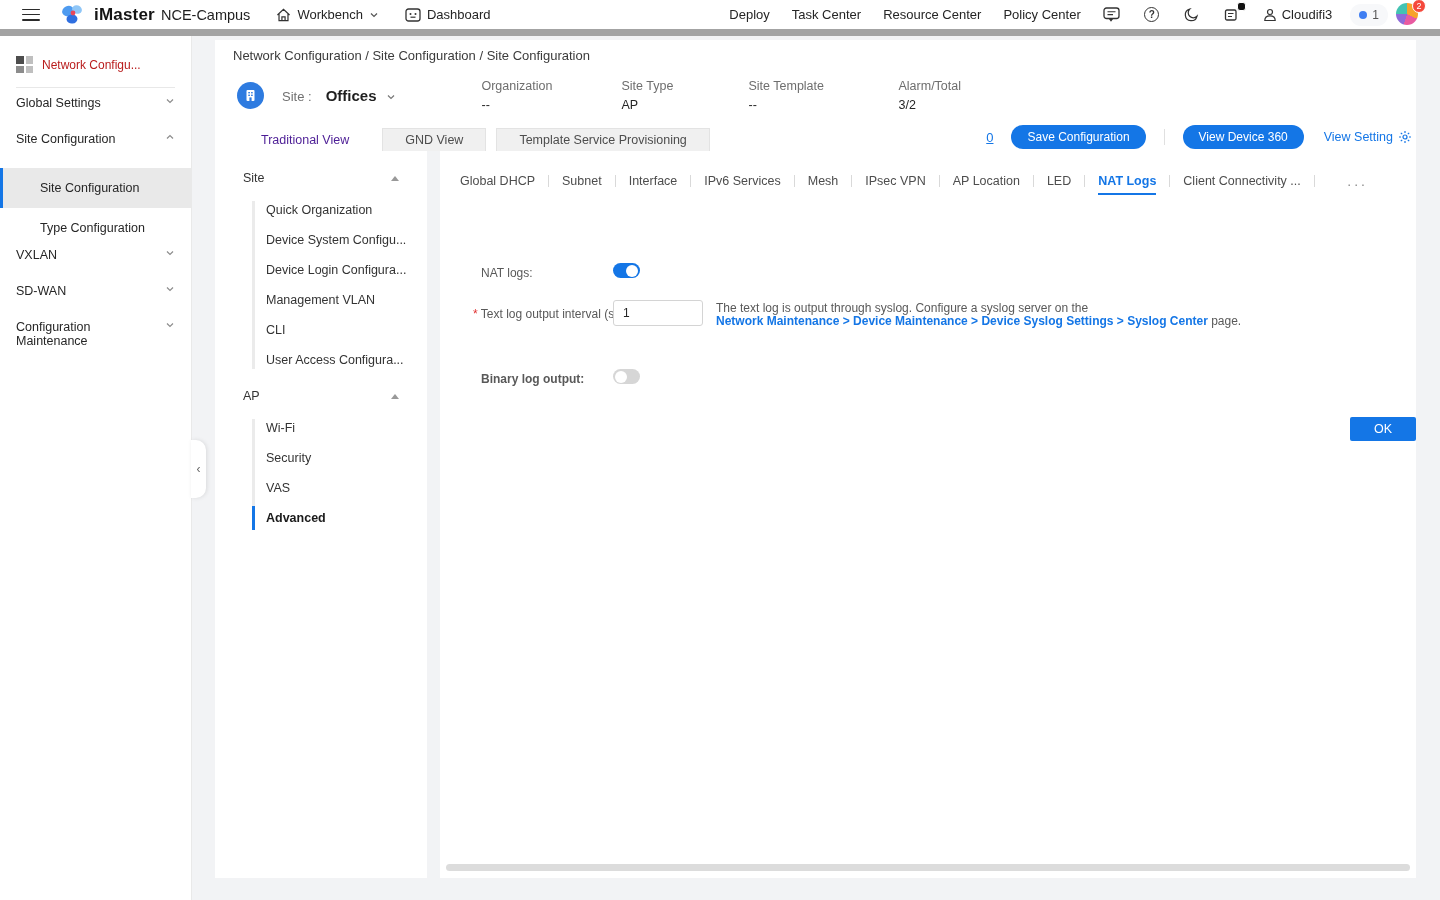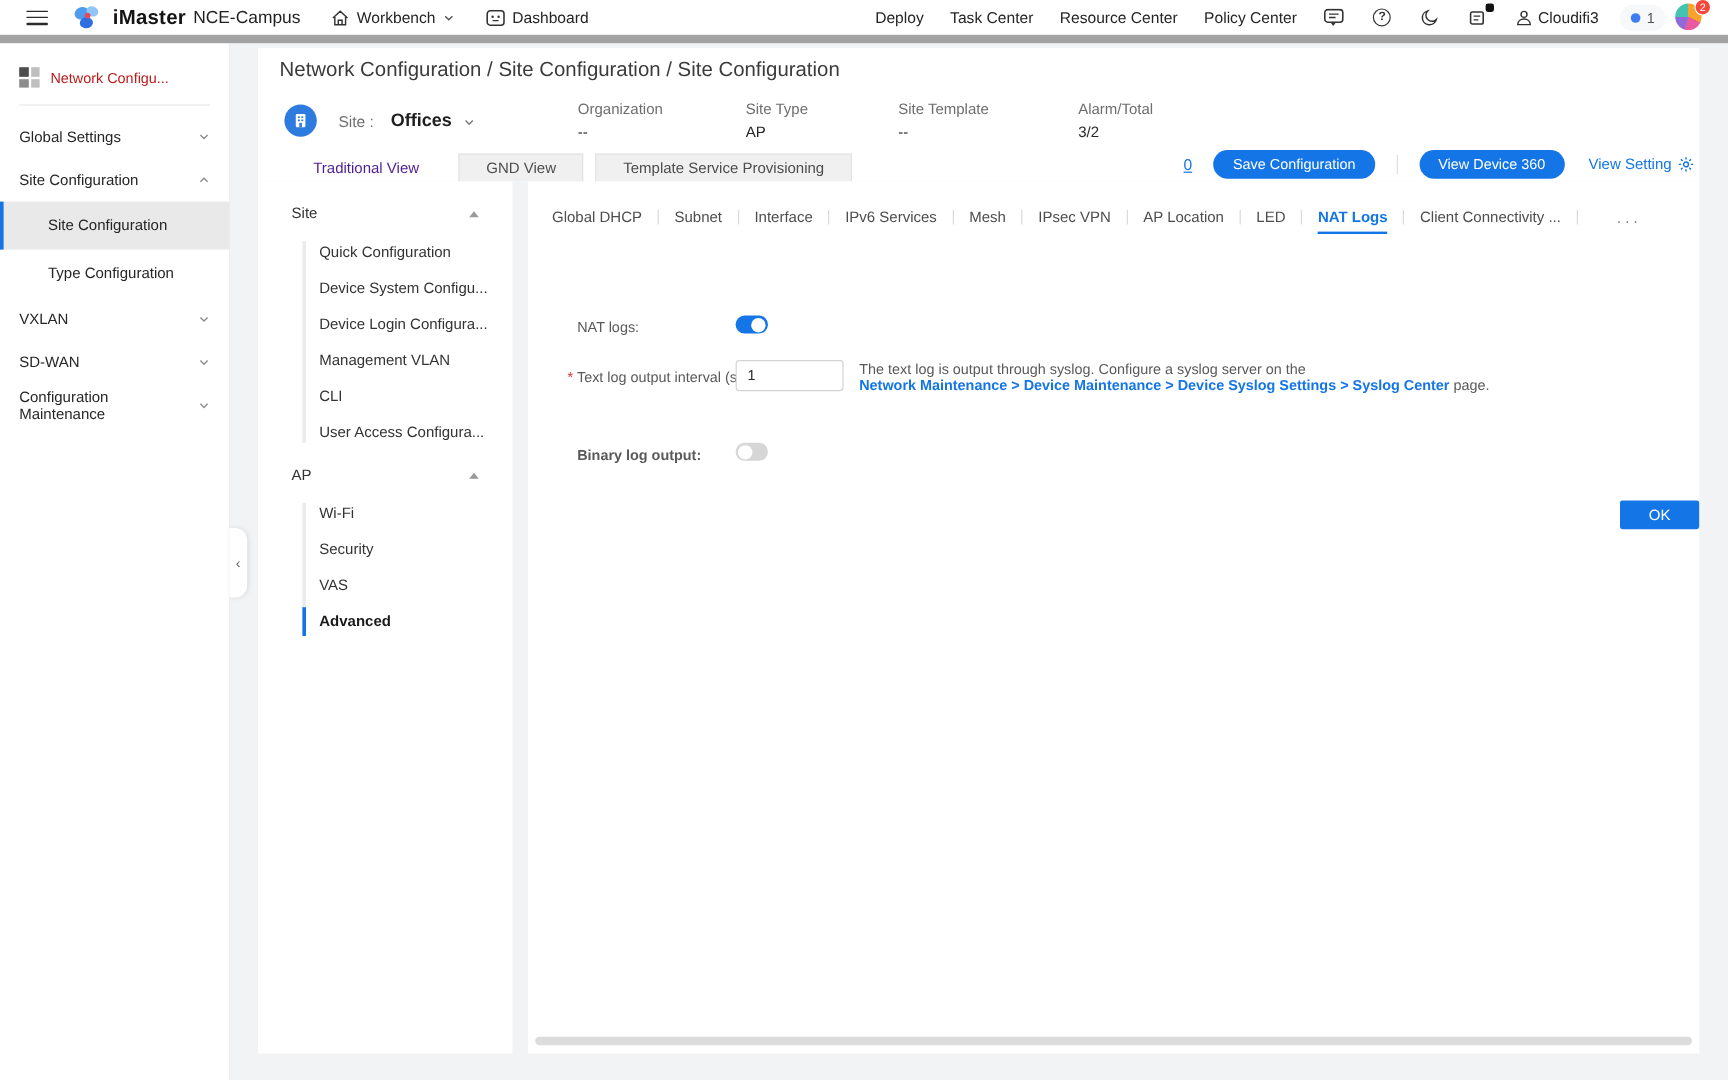--- a/index.html
+++ b/index.html
@@ -29,31 +29,31 @@
 
   
   .sidebar { position:absolute; left:0; top:36px; width:192px; bottom:0; background:#fff; border-right:1px solid #e9e9e9; z-index:10; }
   .sb-title { display:flex; align-items:center; gap:9px; padding:20px 16px 14px 16px; }
   .grid-icon { width:17px; height:17px; display:grid; grid-template-columns:1fr 1fr; grid-template-rows:1fr 1fr; gap:2px; }
   .grid-icon i { background:#bfbfbf; }
   .grid-icon i:nth-child(1){ background:#4d4d4d; }
   .grid-icon i:nth-child(3){ background:#8c8c8c; }
   .sb-title-text { font-size:12px; color:#b91c1c; white-space:nowrap; }
   .sb-divider { height:1px; background:#e8e8e8; margin:0 16px; }
-  .sb-item { display:flex; align-items:center; justify-content:space-between; height:36px; padding:0 16px; font-size:12.5px; color:#262626; cursor:pointer; }
+  .sb-item { display:flex; align-items:flex-start; justify-content:space-between; height:36px; padding:0 16px; font-size:12.5px; color:#262626; cursor:pointer; }
   .sb-group-gap { margin-top:8px; }
   .sb-child { height:40px; padding-left:40px; display:flex; align-items:center; font-size:12.5px; color:#262626; cursor:pointer; position:relative; }
   .sb-child.selected { background:#e9e9e9; }
   .sb-child.selected::before { content:""; position:absolute; left:0; top:0; bottom:0; width:3px; background:#1476e6; }
   .chev { width:10px; height:10px; }
   .collapse-handle { position:absolute; left:191px; top:440px; width:15px; height:58px; background:#fff; border-radius:0 10px 10px 0; box-shadow:1px 0 4px rgba(0,0,0,0.10); z-index:11; display:flex; align-items:center; justify-content:center; color:#666; font-size:12px; cursor:pointer; }
 
   
   .band { position:absolute; left:215px; right:24px; top:40px; height:111px; background:#fff; z-index:5; }
-  .breadcrumb { padding:8px 18px 0 18px; font-size:17px; color:#3b3b3b; }
+  .breadcrumb { padding:8px 18px 0 18px; font-size:13px; color:#3b3b3b; }
   .site-row { display:flex; align-items:flex-start; padding:14px 0 0 22px; }
   .site-icon { width:27px; height:27px; border-radius:50%; background:#2e7be0; display:flex; align-items:center; justify-content:center; margin-top:5px; }
   .site-label { font-size:13px; color:#707070; margin:12px 0 0 18px; }
   .site-name { font-size:15px; font-weight:bold; color:#1f1f1f; margin:10px 0 0 14px; }
   .site-chev { margin:15px 0 0 10px; }
   .hdr-field { width:125px; margin-top:2px; }
   .hdr-field .lbl { font-size:12.5px; color:#6e6e6e; }
   .hdr-field .val { font-size:12.5px; color:#262626; margin-top:5px; }
   .hdr-fields { display:flex; margin-left:85px; gap:15px; }
   .hdr-fields .hdr-field:nth-child(2){ width:112px; }
@@ -303,21 +303,21 @@
   </div>
 </div>
 
 <div class="tree">
   <div class="tree-group-hdr">
     <span>Site</span>
     <span class="tri-up"></span>
   </div>
   <div class="tree-items">
     <div class="tree-item">
-        <span>Quick Configuration</span>
+        <span>Quick Organization</span>
       </div>
     <div class="tree-item">
         <span>Device System Configu...</span>
       </div>
     <div class="tree-item">
         <span>Device Login Configura...</span>
       </div>
     <div class="tree-item">
         <span>Management VLAN</span>
       </div>

